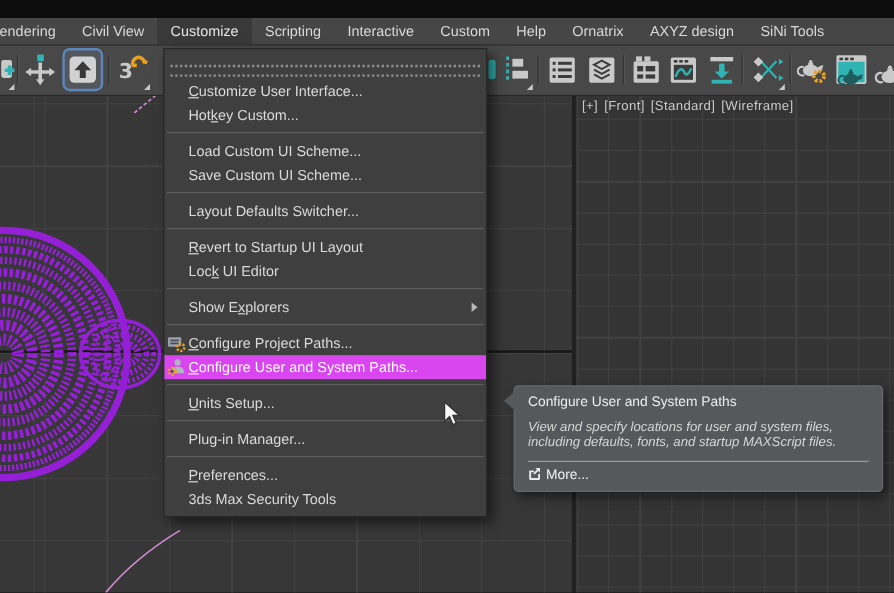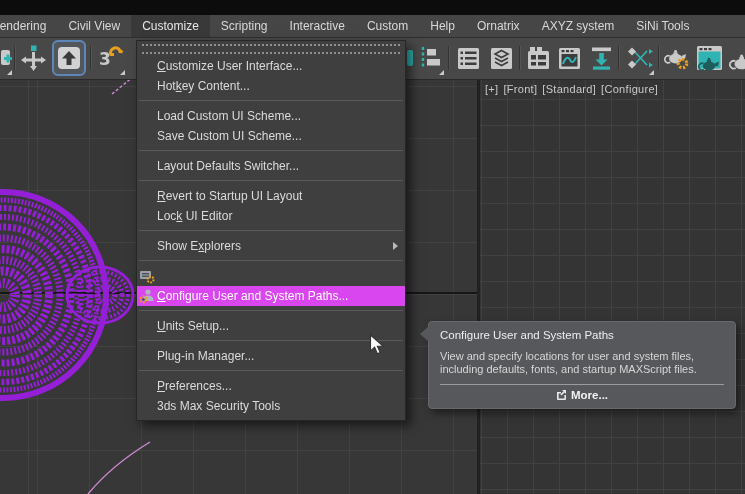--- a/index.html
+++ b/index.html
@@ -34,65 +34,65 @@
   #vp-right{left:480px;top:80px;width:265px;height:414px;background:#343434;
     background-image:repeating-linear-gradient(to right,#414141 0 1px,transparent 1px 26px),
                      repeating-linear-gradient(to bottom,#414141 0 1px,transparent 1px 26px);
     background-position:1px 19px;}
   #vp-label{position:absolute;left:5px;top:3px;font-size:11px;color:#c9c9c9;letter-spacing:.3px;}
   #vp-label span{margin-right:5px;cursor:default;}
   .vp-svg{position:absolute;left:0;top:0;}
   
   #dropdown{position:absolute;left:136px;top:40px;width:270px;background:#3f3f3f;
             border:1px solid #262626;box-shadow:5px 5px 10px rgba(0,0,0,.55);
-            box-sizing:border-box;padding:2px 0 4px 0;z-index:5;}
+            box-sizing:border-box;padding:12px 0 4px 0;z-index:5;}
   #tearoff{height:6px;margin:1px 5px 2px 5px;border-top:2px dotted #8f8f8f;
            border-bottom:2px dotted #8f8f8f;}
   .menu-item{position:relative;height:20px;line-height:20px;font-size:12px;color:#dadada;
              padding-left:20px;white-space:nowrap;cursor:default;}
   .menu-item .accel{text-decoration:underline;}
   .menu-item.hl{background:#d946ef;color:#ffffff;}
   .menu-sep{height:10px;position:relative;}
   .menu-sep::after{content:"";position:absolute;left:2px;right:2px;top:4px;border-top:1px solid #5a5a5a;}
   .mi-icon{position:absolute;left:2px;top:2px;width:16px;height:16px;}
   .sub-arrow{position:absolute;right:7px;top:6px;width:0;height:0;
              border-top:4px solid transparent;border-bottom:4px solid transparent;
              border-left:5px solid #b9b9b9;}
   
   #tooltip{position:absolute;left:428px;top:321px;width:308px;background:#56585b;
            border:1px solid #66686b;border-radius:4px;box-shadow:3px 4px 9px rgba(0,0,0,.5);
            box-sizing:border-box;padding:7px 11px 7px 11px;z-index:6;}
   #tooltip .tip-arrow{position:absolute;left:-9px;top:4px;width:0;height:0;
            border-top:8px solid transparent;border-bottom:8px solid transparent;
            border-right:9px solid #56585b;}
   #tip-title{font-size:11.5px;color:#ededed;margin-bottom:9px;}
-  #tip-body{font-size:11px;color:#d6d6d6;line-height:1.22;white-space:pre-line;}
+  #tip-body{font-size:11px;color:#d6d6d6;line-height:1.22;white-space:pre-line;font-style:italic;}
   #tip-hr{border:none;border-top:1px solid #9b9b9b;margin:7px 0 4px 0;}
-  #tip-more{text-align:center;font-size:11.5px;font-weight:bold;color:#f2f2f2;cursor:pointer;}
+  #tip-more{text-align:left;font-size:11.5px;font-weight:normal;color:#f2f2f2;cursor:pointer;}
   #tip-more svg{vertical-align:-1px;margin-right:4px;}
   
   #cursor{position:absolute;left:369px;top:334px;z-index:9;}
 </style>
 </head>
 <body>
 
 <div id="app">
 
   <div id="top-strip"></div>
 
   <div id="menubar">
       <div class="mb-item clipped">Rendering</div>
       <div class="mb-item">Civil View</div>
       <div class="mb-item active">Customize</div>
       <div class="mb-item">Scripting</div>
       <div class="mb-item">Interactive</div>
       <div class="mb-item">Custom</div>
       <div class="mb-item">Help</div>
       <div class="mb-item">Ornatrix</div>
-      <div class="mb-item">AXYZ system</div>
+      <div class="mb-item">AXYZ design</div>
       <div class="mb-item">SiNi Tools</div>
     </div>
 
   <div id="toolbar">
       <div class="tb-btn" style="left: -17px; width: 30px;">
         <span style="display: flex;">
           <svg width="30" height="26" viewBox="0 0 30 26">
             <rect x="18" y="5" width="9" height="15" rx="2" fill="#c9c9c9"></rect>
             <rect x="21" y="12" width="8" height="3" fill="#2fb3b3"></rect>
             <rect x="23.5" y="9.5" width="3" height="8" fill="#2fb3b3"></rect>
@@ -315,46 +315,46 @@
       <g stroke="#cf8ad2" fill="none" stroke-width="1.4">
         <path d="M150,362 Q112,385 88,414"></path>
         <path d="M112,14 L134,-4" stroke-dasharray="3,2"></path>
       </g>
     </svg>
   </div>
 
   <div id="vp-divider"></div>
 
   <div id="vp-right" class="viewport">
-    <div id="vp-label"><span>[+]</span><span>[Front]</span><span>[Standard]</span><span>[Configure]</span></div>
+    <div id="vp-label"><span>[+]</span><span>[Front]</span><span>[Standard]</span><span>[Wireframe]</span></div>
   </div>
 
   <div id="dropdown">
     <div id="tearoff"></div>
     <div id="menu-items">
         <div class="menu-item"><span><span></span><span class="accel">C</span><span>ustomize User Interface...</span></span></div>
-        <div class="menu-item"><span><span>Hot</span><span class="accel">k</span><span>ey Content...</span></span></div>
+        <div class="menu-item"><span><span>Hot</span><span class="accel">k</span><span>ey Custom...</span></span></div>
         <div class="menu-sep"></div>
         <div class="menu-item"><span><span>Load Custom UI Scheme...</span><span class="accel"></span><span></span></span></div>
         <div class="menu-item"><span><span>Save Custom UI Scheme...</span><span class="accel"></span><span></span></span></div>
         <div class="menu-sep"></div>
         <div class="menu-item"><span><span>Layout Defaults Switcher...</span><span class="accel"></span><span></span></span></div>
         <div class="menu-sep"></div>
         <div class="menu-item"><span><span></span><span class="accel">R</span><span>evert to Startup UI Layout</span></span></div>
         <div class="menu-item"><span><span>Loc</span><span class="accel">k</span><span> UI Editor</span></span></div>
         <div class="menu-sep"></div>
         <div class="menu-item"><span><span>Show E</span><span class="accel">x</span><span>plorers</span></span><span class="sub-arrow"></span></div>
         <div class="menu-sep"></div>
         <div class="menu-item"><span class="mi-icon"><svg width="16" height="16" viewBox="0 0 16 16">
               <rect x="1" y="3" width="11" height="8" rx="1" fill="#9aa0aa"></rect>
               <rect x="3" y="5" width="7" height="1.4" fill="#4a4f57"></rect>
               <rect x="3" y="7.5" width="7" height="1.4" fill="#4a4f57"></rect>
               <circle cx="11.5" cy="11.5" r="3" fill="none" stroke="#e8a020" stroke-width="2.2" stroke-dasharray="1.8,1.3"></circle>
               <circle cx="11.5" cy="11.5" r="1.3" fill="#3f3f3f"></circle>
-            </svg></span></div>
+            </svg></span><span><span></span><span class="accel">C</span><span>onfigure Project Paths...</span></span></div>
         <div class="menu-item hl"><span class="mi-icon"><svg width="16" height="16" viewBox="0 0 16 16">
               <circle cx="9" cy="4" r="2.6" fill="#aeb6c2"></circle>
               <path d="M3.5,13 Q3.5,7.5 9,7.5 Q14.5,7.5 14.5,13 Z" fill="#aeb6c2"></path>
               <circle cx="4.5" cy="11.5" r="2.9" fill="none" stroke="#e8a020" stroke-width="2.2" stroke-dasharray="1.8,1.3"></circle>
               <circle cx="4.5" cy="11.5" r="1.2" fill="#3f3f3f"></circle>
             </svg></span><span><span></span><span class="accel">C</span><span>onfigure User and System Paths...</span></span></div>
         <div class="menu-sep"></div>
         <div class="menu-item"><span><span></span><span class="accel">U</span><span>nits Setup...</span></span></div>
         <div class="menu-sep"></div>
         <div class="menu-item"><span><span>Plug-in Manager...</span><span class="accel"></span><span></span></span></div>

